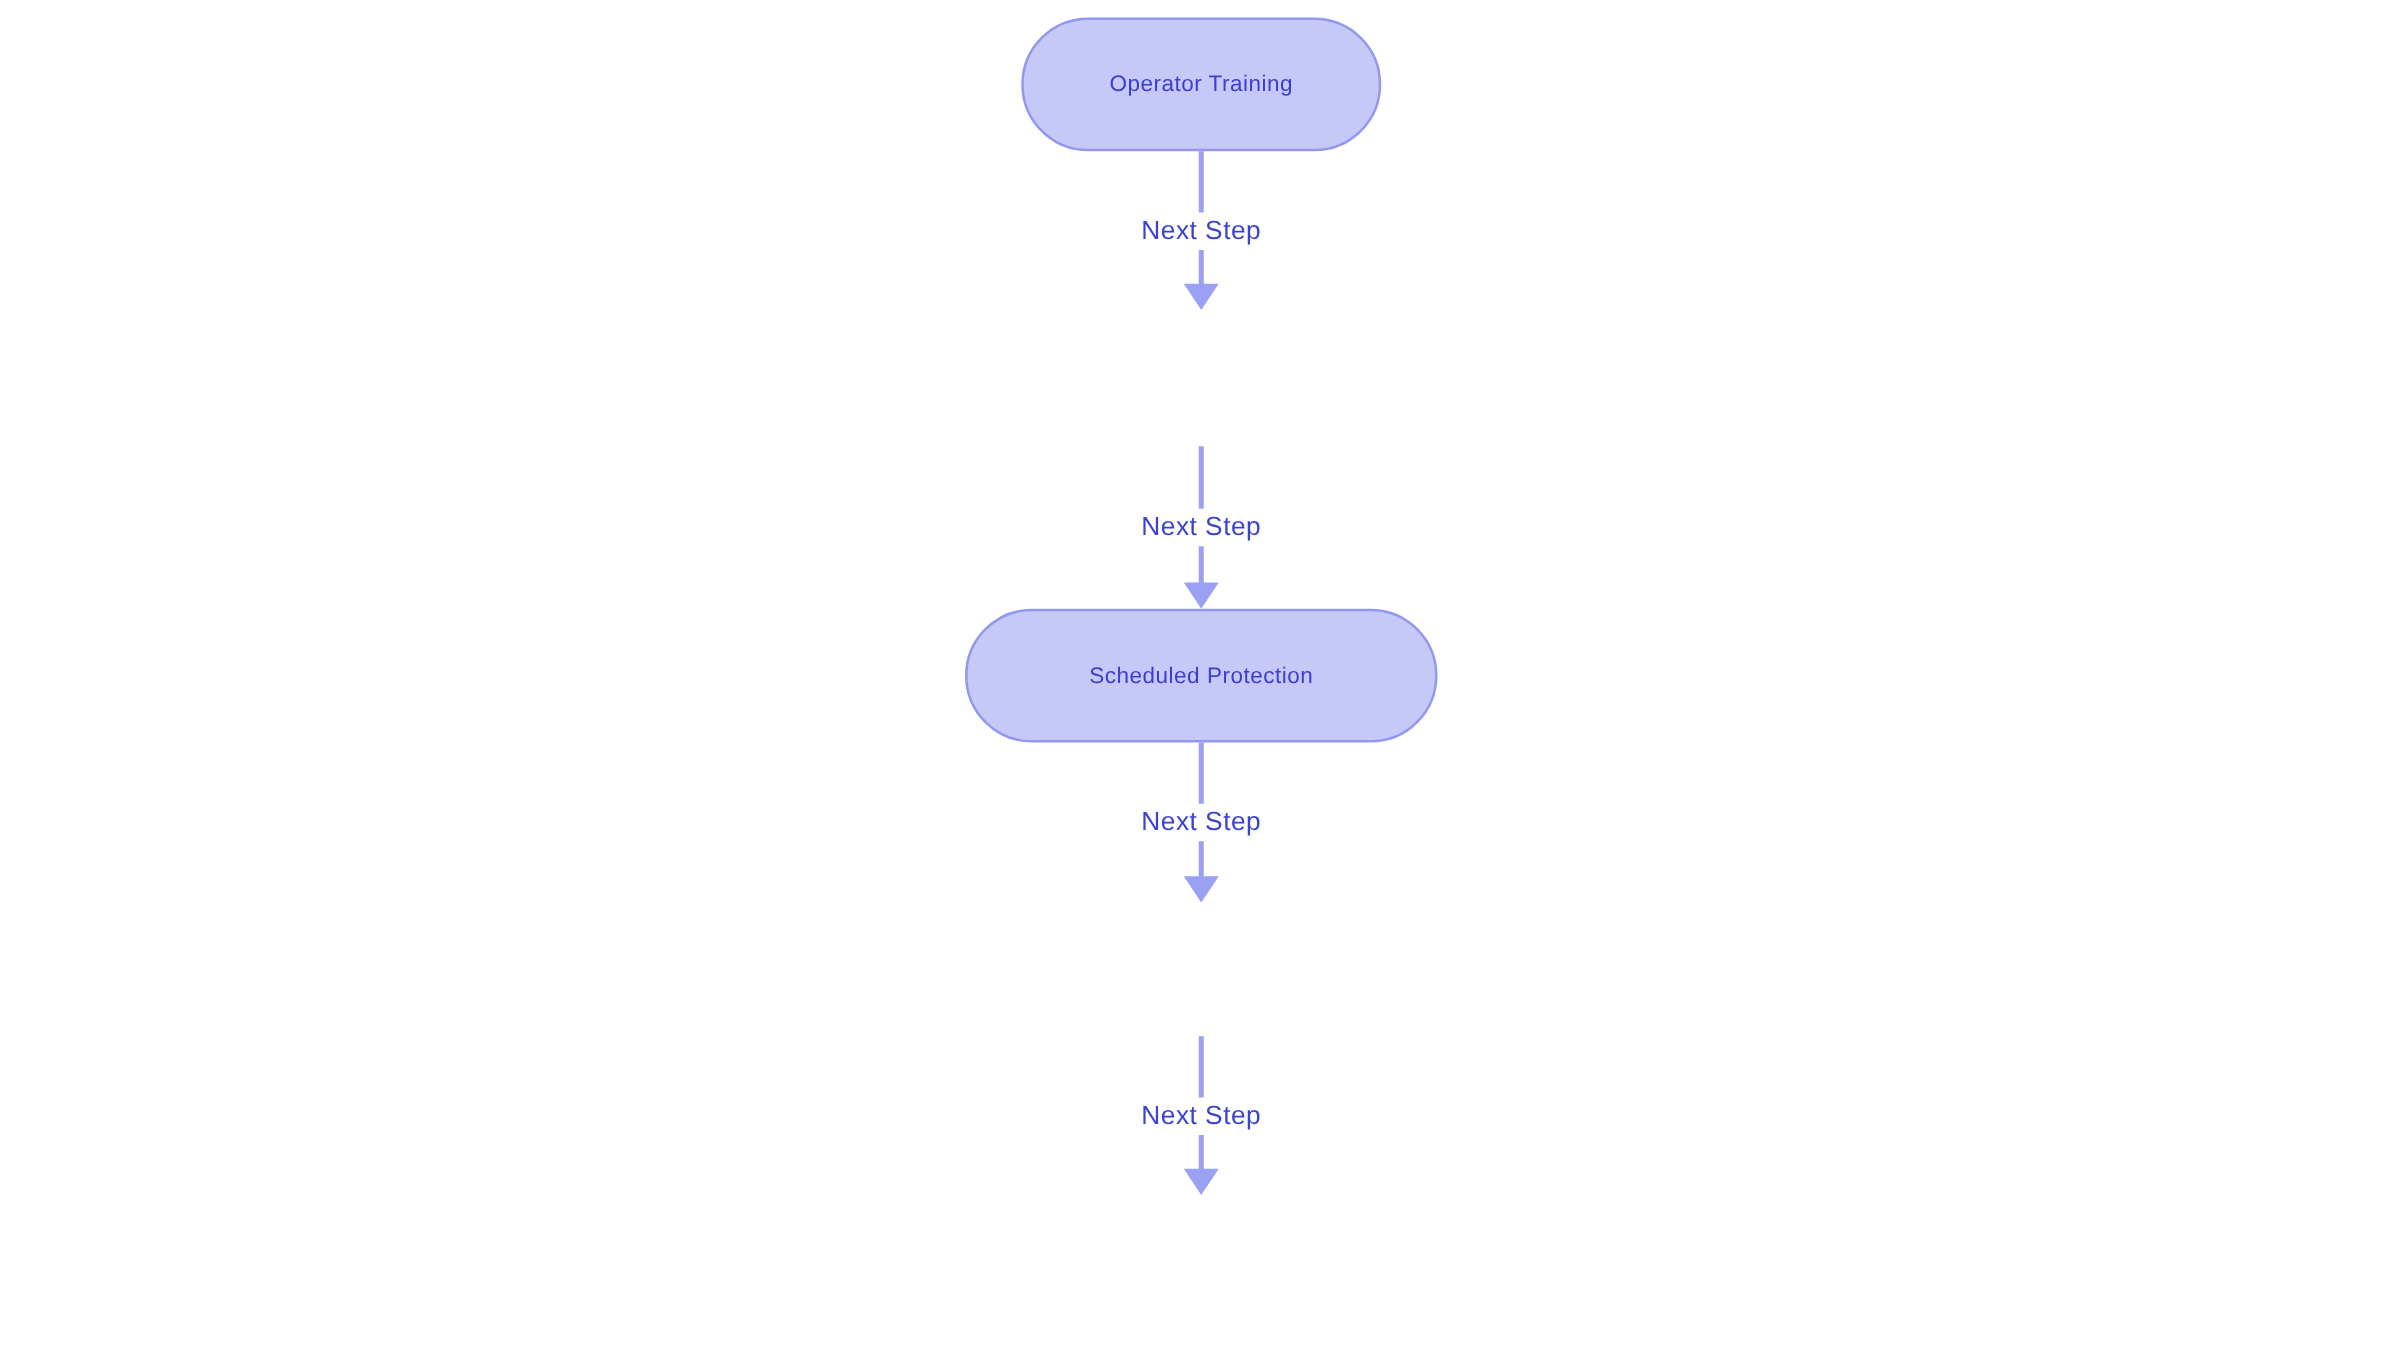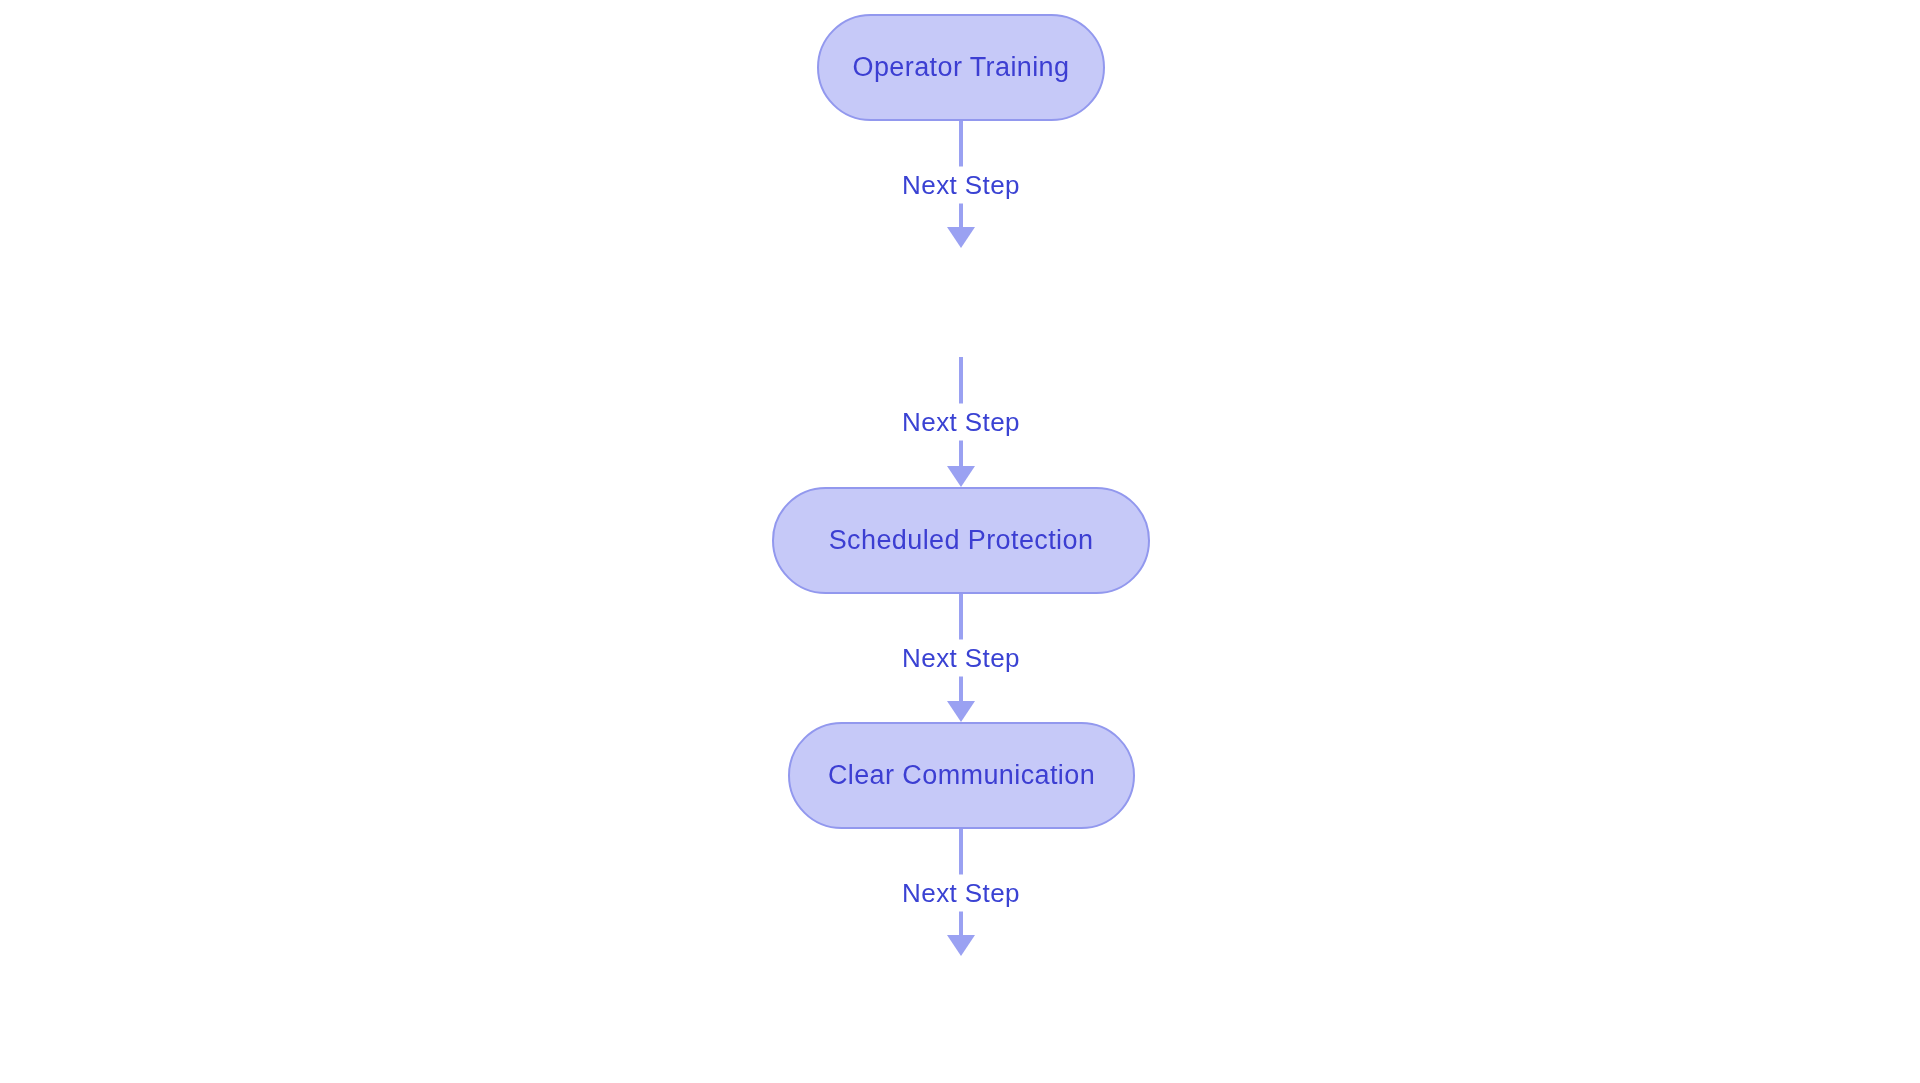--- a/index.html
+++ b/index.html
@@ -25,21 +25,21 @@
     height: 107px;
     background: var(--node-fill);
     border: 2px solid var(--node-border);
     border-radius: 54px;
     display: flex;
     align-items: center;
     justify-content: center;
   }
   .node-label {
     color: var(--node-text);
-    font-size: 27px;
+    font-size: 18px;
     letter-spacing: 0.4px;
     white-space: nowrap;
   }
   .n1 { top: 14px;  left: 817px; width: 288px; }
   .n2 { top: 248px; left: 800px; width: 323px; }
   .n3 { top: 487px; left: 772px; width: 378px; }
   .n4 { top: 722px; left: 788px; width: 347px; }
   .n5 { top: 956px; left: 795px; width: 332px; }
 
   .connector {
@@ -72,21 +72,21 @@
     border-top: 21px solid var(--edge);
   }
   .edge-label {
     position: absolute;
     left: 50%;
     top: 50%;
     transform: translate(-50%, -50%);
     background: var(--bg);
     padding: 3px 9px;
     color: var(--edge-label);
-    font-size: 26px;
+    font-size: 21px;
     letter-spacing: 0.4px;
     white-space: nowrap;
   }
 </style>
 </head>
 <body>
 
 <div class="canvas">
 
   <div class="node n1">
@@ -109,23 +109,20 @@
   <div class="node n3">
     <span class="node-label">Scheduled Protection</span>
   </div>
 
   <div class="connector c3">
     <div class="edge-line"></div>
     <div class="arrowhead"></div>
     <div class="edge-label">Next Step</div>
   </div>
 
-  <div class="node n4">
-    <span class="node-label">Clear Communication</span>
-  </div>
 
   <div class="connector c4">
     <div class="edge-line"></div>
     <div class="arrowhead"></div>
     <div class="edge-label">Next Step</div>
   </div>
 
 
 </div>
 

